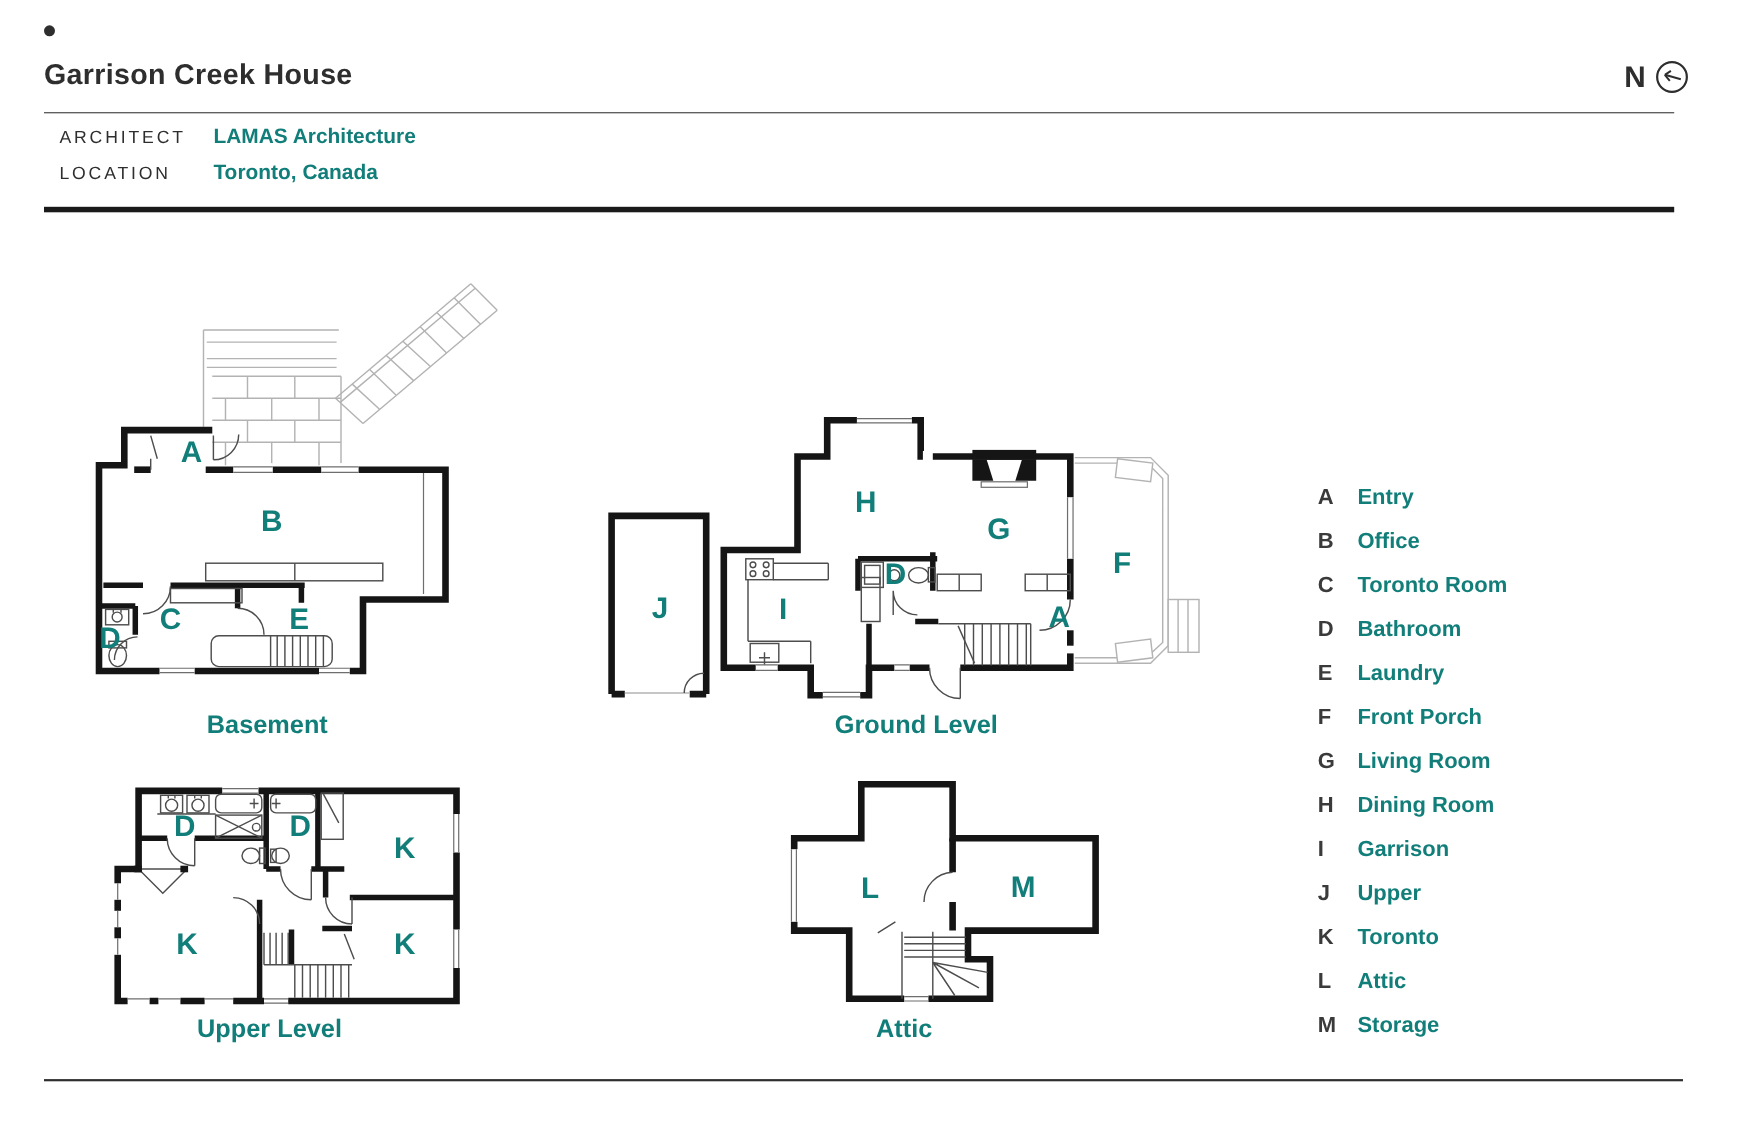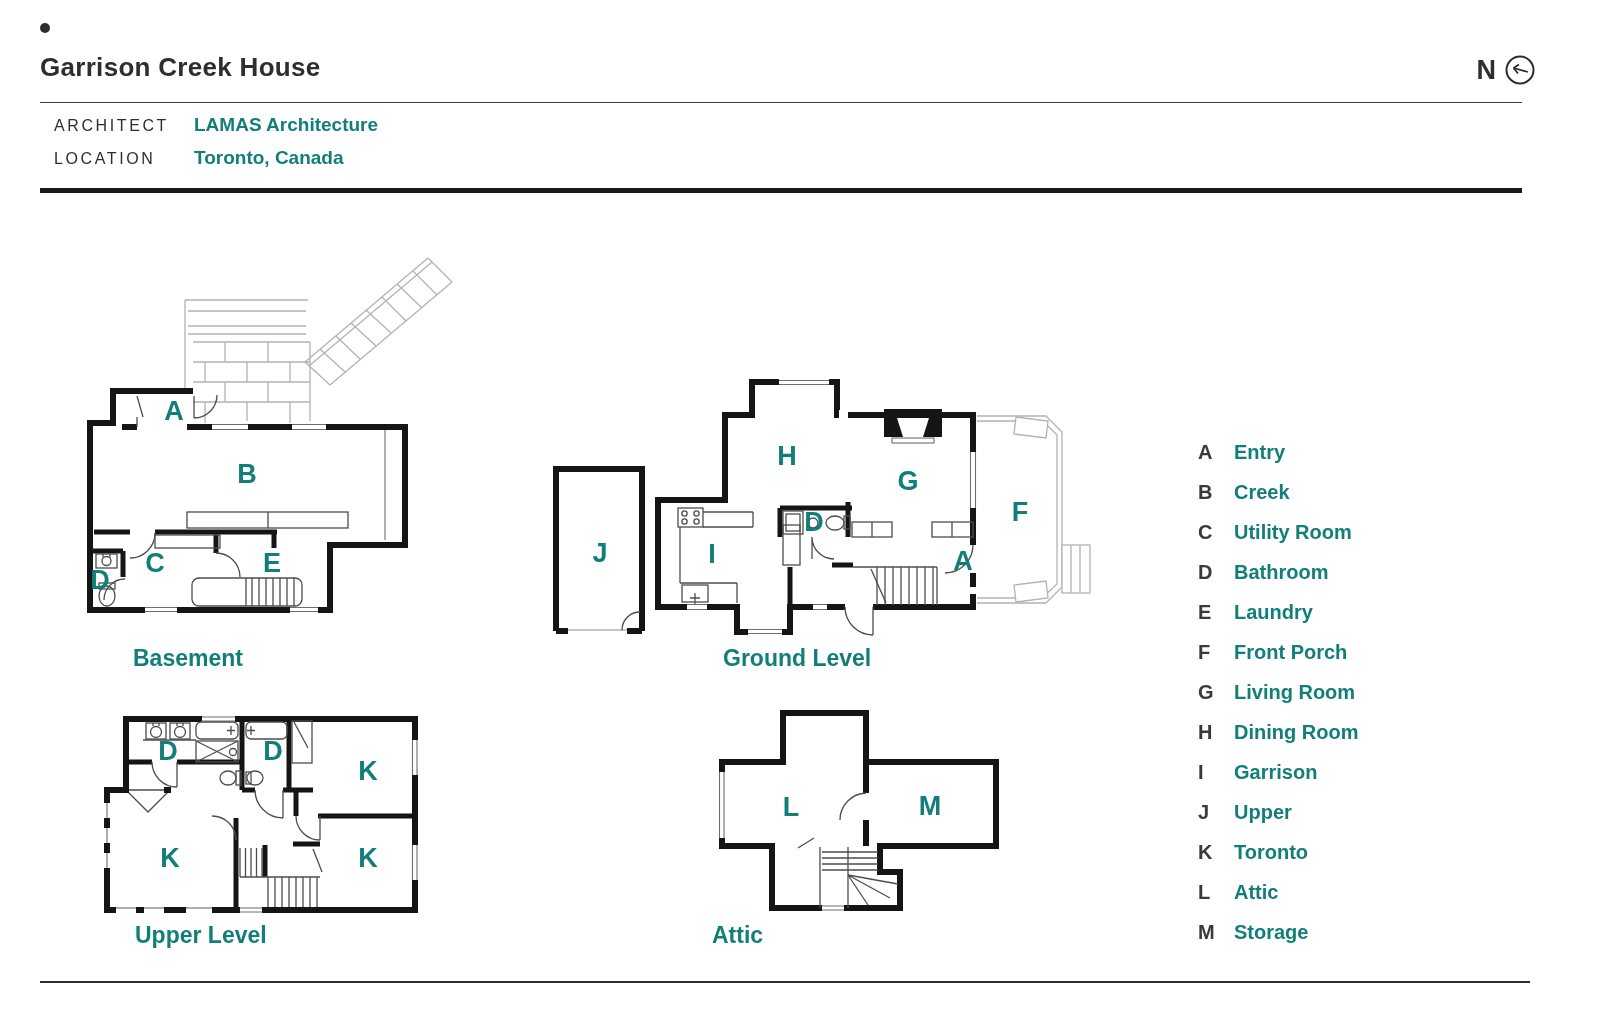--- a/index.html
+++ b/index.html
@@ -14,21 +14,21 @@
   .rule-thin-top{position:absolute;left:40px;top:102px;width:1482px;height:0;border-top:1.6px solid #3a3a3a;}
   .meta{position:absolute;left:24px;top:114px;margin-left:30px;}
   .meta-row{display:flex;align-items:baseline;height:33px;}
   .meta-label{font-size:16px;letter-spacing:2.6px;color:#2e2e2e;width:132px;}
   .meta-value{font-size:19px;font-weight:700;color:#117e79;margin-left:8px;}
   .rule-thick{position:absolute;left:40px;top:188px;width:1482px;height:5px;background:#1a1a1a;}
   .rule-thin-bottom{position:absolute;left:40px;top:981px;width:1490px;height:0;border-top:2px solid #2e2e2e;}
 
   
   .plan{position:absolute;}
-  .plan-caption{position:absolute;width:220px;text-align:left;font-size:23px;font-weight:700;color:#117e79;}
+  .plan-caption{position:absolute;width:220px;text-align:center;font-size:23px;font-weight:700;color:#117e79;}
   svg text.room{font-family:"Liberation Sans",sans-serif;font-size:27px;font-weight:700;fill:#117e79;}
   .wall{stroke:#151515;stroke-width:6;fill:none;stroke-linecap:butt;}
   .wall4{stroke:#151515;stroke-width:5;fill:none;}
   .thin{stroke:#4d4d4d;stroke-width:1.3;fill:none;}
   .thin2{stroke:#6e6e6e;stroke-width:1.1;fill:none;}
   .lite{stroke:#b3b3b3;stroke-width:1.3;fill:none;}
   .litef{stroke:#b3b3b3;stroke-width:1.3;fill:#fff;}
   .blackfill{fill:#151515;stroke:none;}
   .whitegap{fill:#ffffff;stroke:none;}
 
@@ -342,25 +342,25 @@
   </svg>
   <div class="plan-caption" style="left:712px;top:922px">Attic</div>
 
   <div class="legend">
     <div class="legend-row">
       <span class="legend-letter">A</span>
       <span class="legend-name">Entry</span>
     </div>
     <div class="legend-row">
       <span class="legend-letter">B</span>
-      <span class="legend-name">Creek</span>
+      <span class="legend-name">Office</span>
     </div>
     <div class="legend-row">
       <span class="legend-letter">C</span>
-      <span class="legend-name">Utility Room</span>
+      <span class="legend-name">Toronto Room</span>
     </div>
     <div class="legend-row">
       <span class="legend-letter">D</span>
       <span class="legend-name">Bathroom</span>
     </div>
     <div class="legend-row">
       <span class="legend-letter">E</span>
       <span class="legend-name">Laundry</span>
     </div>
     <div class="legend-row">

